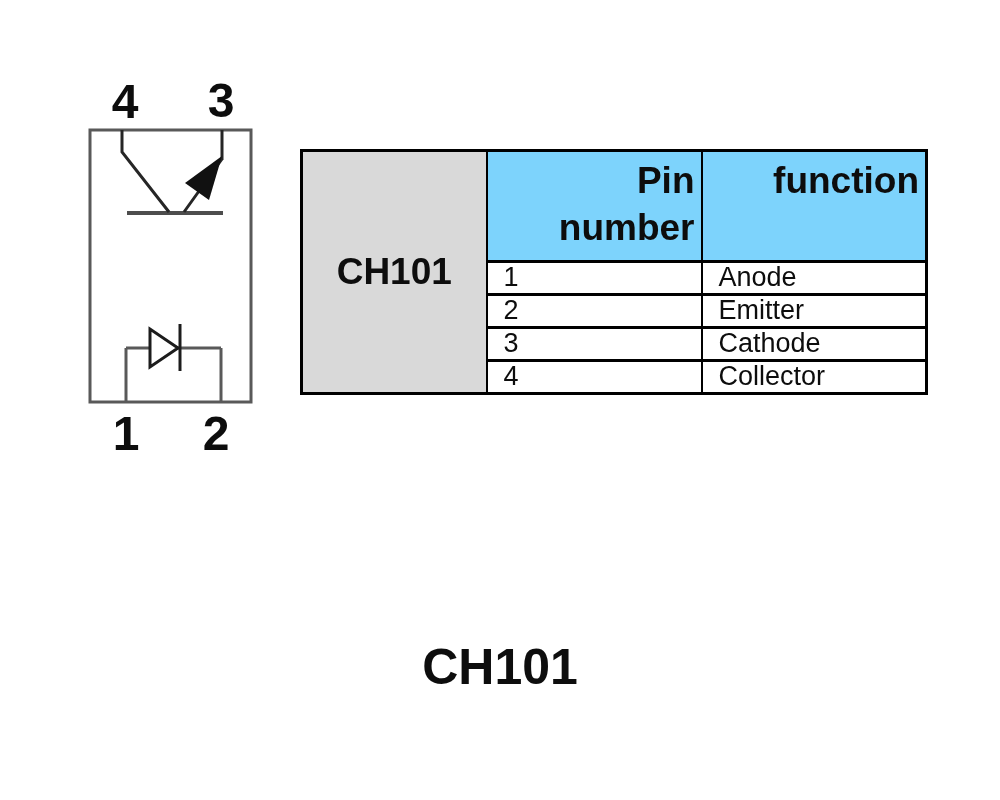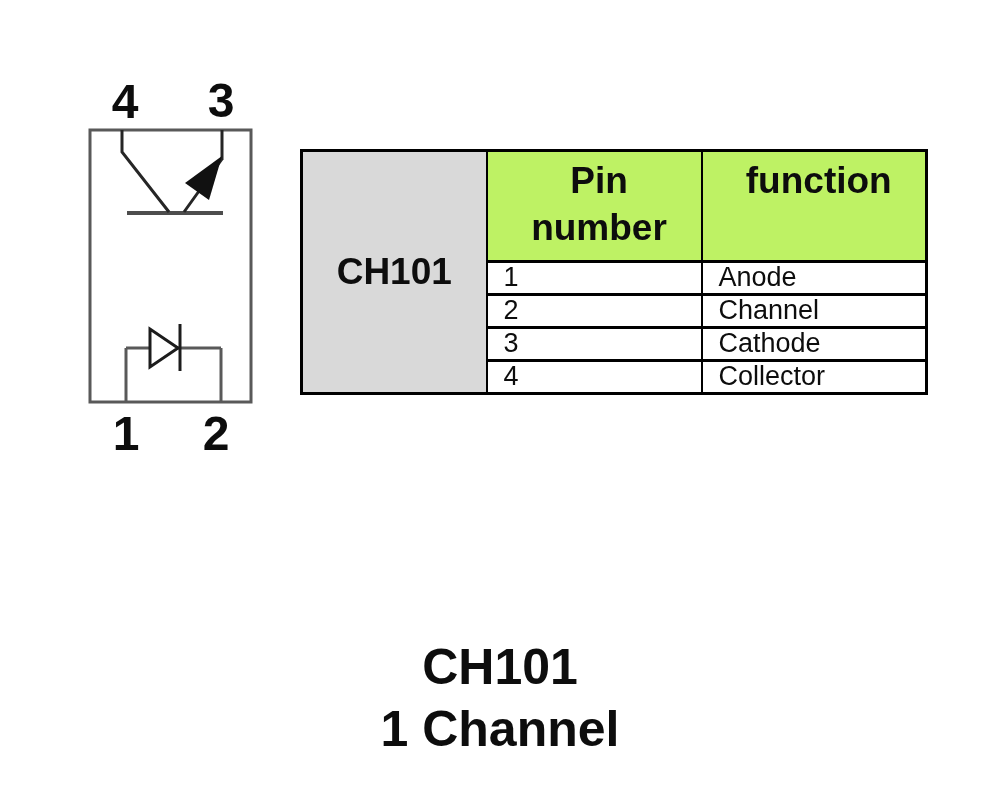--- a/index.html
+++ b/index.html
@@ -45,22 +45,22 @@
     overflow: hidden;
   }
   td.device-cell {
     background: #d9d9d9;
     text-align: center;
     vertical-align: middle;
     font-weight: bold;
     font-size: 37px;
   }
   th.head-cell {
-    background: #bef264;
-    text-align: center;
+    background: #7dd3fc;
+    text-align: right;
     vertical-align: top;
     font-weight: bold;
     font-size: 37px;
     line-height: 47px;
     padding: 5px 6px 0 16px;
     white-space: pre-line;
   }
   tr.head-row { height: 111px; }
   tr.data-row { height: 33px; }
   tr.data-row td {
@@ -139,31 +139,30 @@
         <th class="head-cell">Pin
 number</th>
         <th class="head-cell">function</th>
       </tr>
       <tr class="data-row">
         <td>1</td>
         <td>Anode</td>
       </tr>
       <tr class="data-row">
         <td>2</td>
-        <td>Channel</td>
+        <td>Emitter</td>
       </tr>
       <tr class="data-row">
         <td>3</td>
         <td>Cathode</td>
       </tr>
       <tr class="data-row">
         <td>4</td>
         <td>Collector</td>
       </tr>
     </tbody>
   </table>
 
   <div class="caption">
     <div class="caption-line">CH101</div>
-    <div class="caption-line">1 Channel</div>
   </div>
 
 </div>
 
 </body></html>

